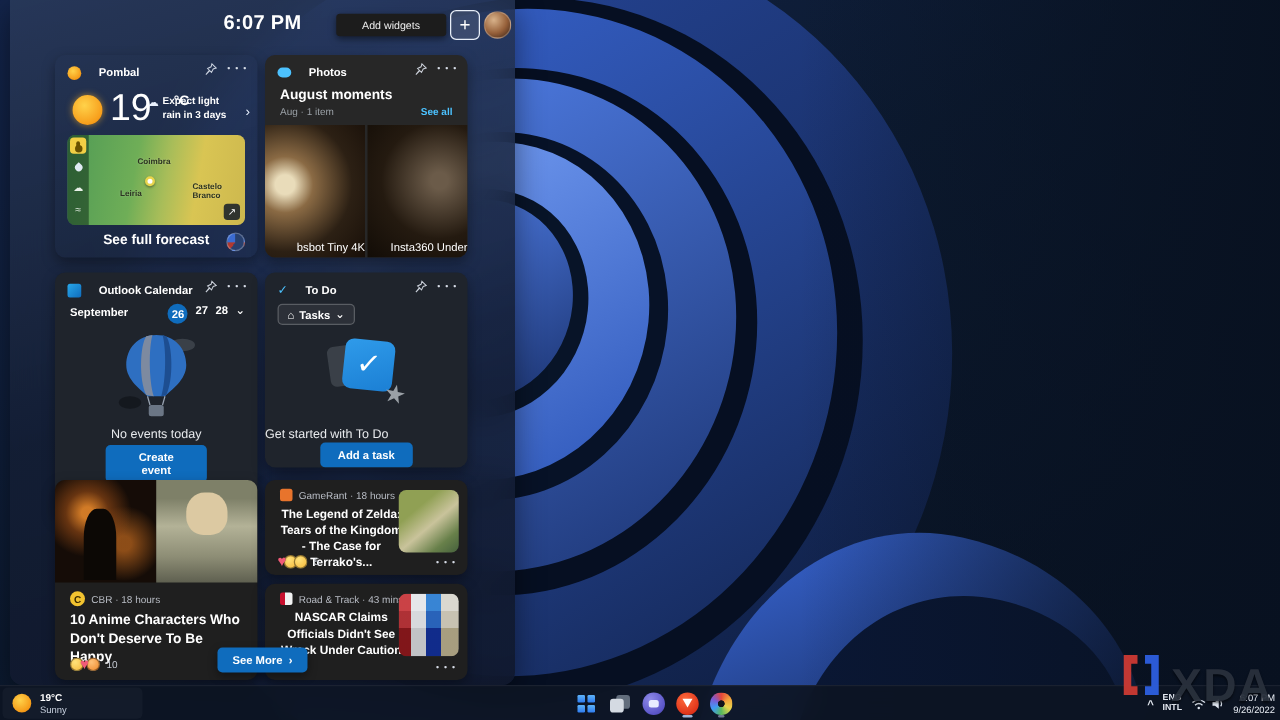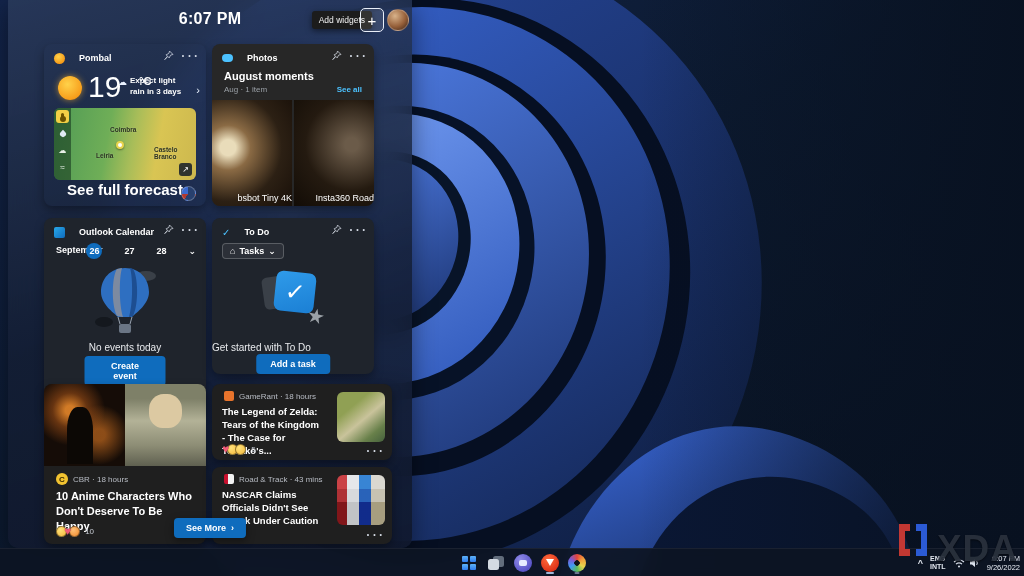--- a/index.html
+++ b/index.html
@@ -10,22 +10,22 @@
   
   .wallpaper { position:absolute; inset:0; }
 
   
   .panel { position:absolute; left:8px; top:0; width:404px; height:548px;
     background:linear-gradient(165deg, rgba(44,60,92,.80), rgba(20,30,52,.88) 55%, rgba(16,24,44,.90));
     backdrop-filter:blur(16px); border-radius:0 0 10px 10px;
     box-shadow:0 8px 24px rgba(0,0,0,.45); }
   .panel-time { position:absolute; left:0; right:0; top:10px; text-align:center;
     color:#fff; font-size:16px; font-weight:600; letter-spacing:.3px; }
-  .tooltip { position:absolute; top:11px; right:40px; background:#1c1c1c; color:#f0f0f0;
-    font-size:8.5px; padding:4px 7px; border-radius:3px; box-shadow:0 2px 6px rgba(0,0,0,.5); }
+  .tooltip { position:absolute; top:11px; right:55px; background:#1c1c1c; color:#f0f0f0;
+    font-size:8.5px; padding:4px 21px; border-radius:3px; box-shadow:0 2px 6px rgba(0,0,0,.5); }
   .add-btn { position:absolute; top:8px; right:28px; width:24px; height:24px; border-radius:5px;
     border:1.5px solid #e8eef8; background:rgba(255,255,255,.10); color:#fff; font-size:15px;
     line-height:21px; text-align:center; cursor:pointer; }
   .avatar { position:absolute; top:9px; right:3px; width:22px; height:22px; border-radius:50%;
     background:radial-gradient(circle at 35% 30%, #d8b28a, #96603a 55%, #4a2d1c 90%);
     border:1px solid rgba(255,255,255,.25); }
 
   .card { position:absolute; border-radius:8px; overflow:hidden;
     box-shadow:0 4px 10px rgba(0,0,0,.35); }
   .w-head { position:absolute; top:7px; left:10px; right:10px; height:14px; display:flex;
@@ -55,40 +55,40 @@
   .thermo { width:3px; height:7px; background:#6a5200; border-radius:2px; position:relative; }
   .thermo:after { content:""; position:absolute; left:-1.5px; bottom:-2px; width:6px; height:6px;
     border-radius:50%; background:#6a5200; }
   .drop { width:6px; height:6px; background:#dfeaf2; border-radius:0 50% 50% 50%; transform:rotate(45deg); }
   .map-label { position:absolute; color:#2c3322; font-size:6.5px; font-weight:600; text-shadow:0 0 2px rgba(255,255,255,.25); }
   .map-marker { position:absolute; left:62px; top:33px; width:8px; height:8px; border-radius:50%;
     background:#fff; border:2px solid #e8d44d; box-shadow:0 1px 2px rgba(0,0,0,.4); }
   .map-expand { position:absolute; right:4px; bottom:4px; width:13px; height:13px; border-radius:3px;
     background:rgba(20,28,40,.85); color:#fff; font-size:8px; text-align:center; line-height:13px; }
   .w-foot { position:absolute; left:0; right:0; bottom:8px; text-align:center; color:#fff;
-    font-size:15px; font-weight:600; }
+    font-size:11px; font-weight:600; }
   .radar-btn { position:absolute; right:10px; bottom:5px; width:15px; height:15px; border-radius:50%;
     background:conic-gradient(#28406e 0 60%, #b0392f 60% 75%, #3b6bd0 75% 100%);
     border:1px solid rgba(255,255,255,.25); }
 
   
   .photos { left:204px; top:44px; width:162px; height:162px; background:#272727; }
   .ph-title { position:absolute; left:12px; top:26px; color:#fff; font-size:11px; font-weight:700; }
   .ph-sub { position:absolute; left:12px; top:41px; color:#9aa0a6; font-size:8px; }
   .ph-seeall { position:absolute; right:12px; top:41px; color:#4cc2ff; font-size:8px; font-weight:600; }
   .ph-grid { position:absolute; left:0; right:0; top:56px; bottom:0; display:flex; gap:2px; }
   .ph-img { flex:1; position:relative; }
   .ph-img.left { background:radial-gradient(circle at 20% 45%, #e9dcba 0 9%, #8a6a44 26%, #2c2014 62%, #180f08); }
   .ph-img.right { background:radial-gradient(circle at 72% 42%, #6b5b49 0 8%, #241a10 55%, #120c06); }
   .ph-cap { position:absolute; bottom:3px; width:100%; text-align:right; color:#fff; font-size:9px; }
 
   
   .calendar { left:36px; top:218px; width:162px; height:196px; background:#1f242c; }
   .cal-month { position:absolute; left:12px; top:27px; color:#fff; font-size:9px; font-weight:600; }
-  .cal-dates { position:absolute; right:10px; top:25px; display:flex; align-items:center; gap:22px;
+  .cal-dates { position:absolute; right:10px; top:25px; display:flex; align-items:flex-start; gap:6px;
     color:#fff; font-size:9px; font-weight:600;margin-left:24px; }
   .day-sel { width:16px; height:16px; border-radius:50%; background:#0f6cbd; display:flex;
     align-items:center; justify-content:center; }
   .cal-empty { position:absolute; left:0; right:0; top:124px; text-align:center; color:#e8eaed; font-size:10px; }
   .btn-accent { position:absolute; left:50%; transform:translateX(-50%); top:138px; background:#0f6cbd;
     color:#fff; font-size:9px; font-weight:600; border:none; border-radius:4px; padding:5px 14px; cursor:pointer; }
   .balloon { position:absolute; left:50%; transform:translateX(-50%); top:46px; }
 
   
   .todo { left:204px; top:218px; width:162px; height:156px; background:#1f242c; }
@@ -123,21 +123,21 @@
   .nb-headline { position:absolute; left:12px; right:10px; top:105px; color:#fff; font-size:11px;
     font-weight:700; line-height:15px; }
   .rx-row { position:absolute; display:flex; align-items:center; }
   .rx { width:11px; height:11px; border-radius:50%; margin-right:-3px; border:1px solid rgba(0,0,0,.4); }
   .rx.yellow { background:radial-gradient(circle at 35% 30%, #ffe27a, #f5b93c); }
   .rx.orange { background:radial-gradient(circle at 35% 30%, #ffc27a, #f08a2c); }
   .rx-heart { color:#f05b77; font-size:12px; line-height:11px; margin-right:-2px; z-index:2;
     text-shadow:0 0 1px rgba(0,0,0,.4); }
   .rx-count { margin-left:8px; color:#c6cbd3; font-size:8px; }
 
-  .news-sm { left:204px; width:180px; background:#1f1f1f; }
+  .news-sm { left:204px; width:162px; background:#1f1f1f;text-align:center; }
   .ns-a { top:384px; height:76px; }
   .ns-b { top:467px; height:77px; }
   .news-sm .src-row { top:7px; }
   .ns-headline { position:absolute; left:10px; top:21px; width:102px; color:#fff; font-size:9.5px;
     font-weight:700; line-height:13px; }
   .ns-thumb { position:absolute; right:7px; top:8px; width:48px; height:50px; border-radius:6px; }
   .ns-a .ns-thumb { background:linear-gradient(140deg,#90a054 0 30%, #c9c39b 55%, #68804a 80%, #45603c); }
   .ns-b .ns-thumb { background:linear-gradient(180deg,#aab0ba 0 28%, #7d838e 28% 55%, #343a44 55%),
     linear-gradient(90deg, #b03030 0 20%, #d8d8d8 20% 45%, #2a60b0 45% 70%, #c8c0a8 70%); background-blend-mode:overlay; }
   .sm-more { position:absolute; right:9px; bottom:4px; }
@@ -303,21 +303,21 @@
         <span class="more-ic">• • •</span>
       </div>
       <div class="ph-title">August moments</div>
       <div class="ph-sub">Aug · 1 item</div>
       <div class="ph-seeall">See all</div>
       <div class="ph-grid">
         <div class="ph-img left">
           <span class="ph-cap">bsbot Tiny 4K</span>
         </div>
         <div class="ph-img right">
-          <span class="ph-cap">Insta360 Road</span>
+          <span class="ph-cap">Insta360 Under</span>
         </div>
       </div>
     </div>
 
     <div class="card calendar">
       <div class="w-head">
         <span style="width:11px;height:11px;border-radius:2px;background:linear-gradient(135deg,#28a8ea,#0f6cbd);"></span>
         <span>Outlook Calendar</span>
       </div>
       <div class="w-actions">
@@ -415,20 +415,27 @@
       <span class="more-ic sm-more">• • •</span>
     </div>
 
     <button class="see-more">
       <span>See More</span>
       <span>›</span>
     </button>
   </div>
 
   <div class="taskbar">
+    <div class="tb-weather">
+      <span class="tb-sun"></span>
+      <span class="tb-wx-txt">
+        <span class="tb-wx-t">19°C</span>
+        <span class="tb-wx-c">Sunny</span>
+      </span>
+    </div>
 
     <div class="tb-center">
       <div class="tb-btn">
         <span class="win-logo">
             <span></span>
             <span></span>
             <span></span>
             <span></span>
           </span>
       </div>

